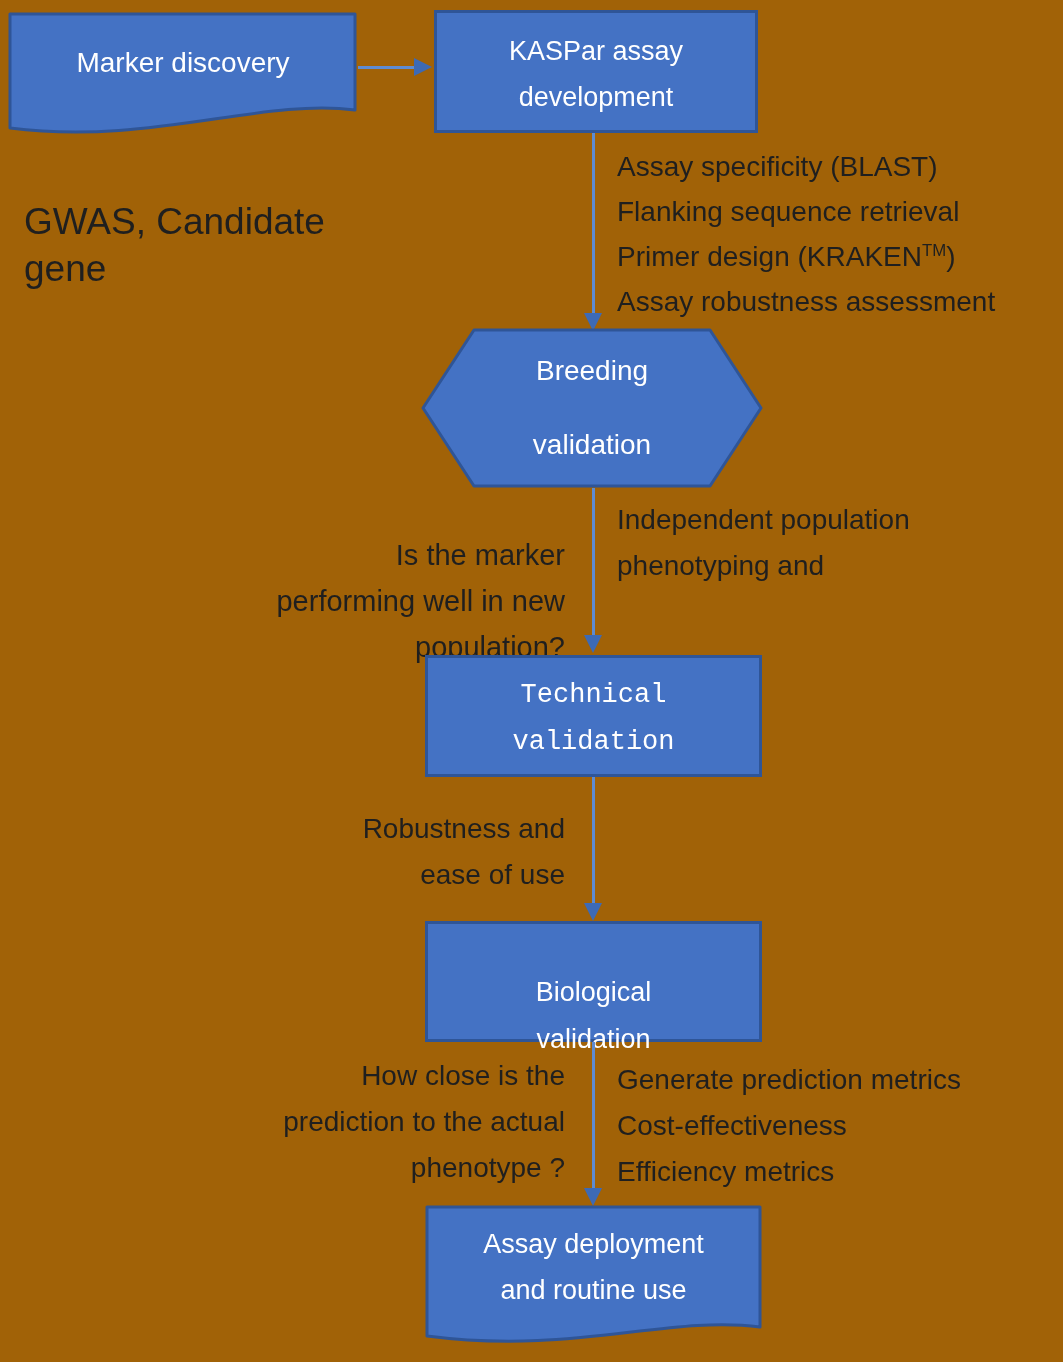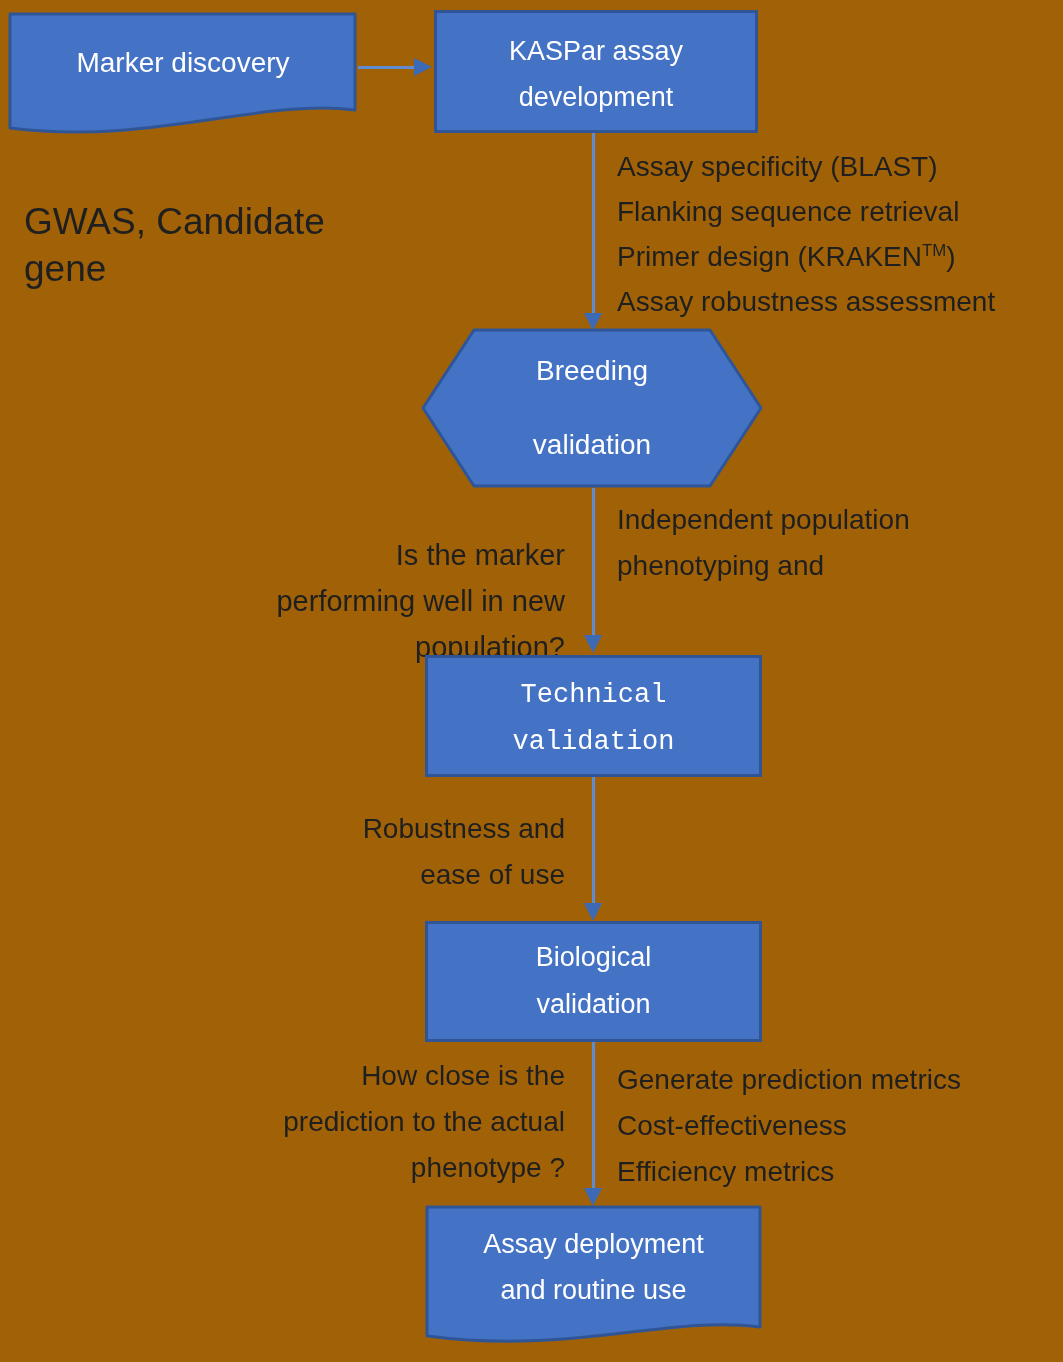--- a/index.html
+++ b/index.html
@@ -130,21 +130,21 @@
   <div class="vline" style="left:592px;top:777px;height:127px;"></div>
   <div class="vhead" style="left:584px;top:903px;"></div>
 
   <div class="note align-right" style="left:150px;top:806px;width:415px;">
     <div>Robustness and</div>
     <div>ease of use</div>
   </div>
 
 
   <div class="rect-node" style="left:425px;top:921px;width:337px;height:121px;"></div>
-  <div class="shape-label" style="left:425px;top:923px;width:337px;height:115px;">
+  <div class="shape-label" style="left:425px;top:958px;width:337px;height:115px;">
     <div>Biological</div>
     <div>validation</div>
   </div>
 
   <div class="vline" style="left:592px;top:1042px;height:147px;"></div>
   <div class="vhead" style="left:584px;top:1188px;"></div>
 
   <div class="note align-right" style="left:150px;top:1053px;width:415px;">
     <div>How close is the</div>
     <div>prediction to the actual</div>

